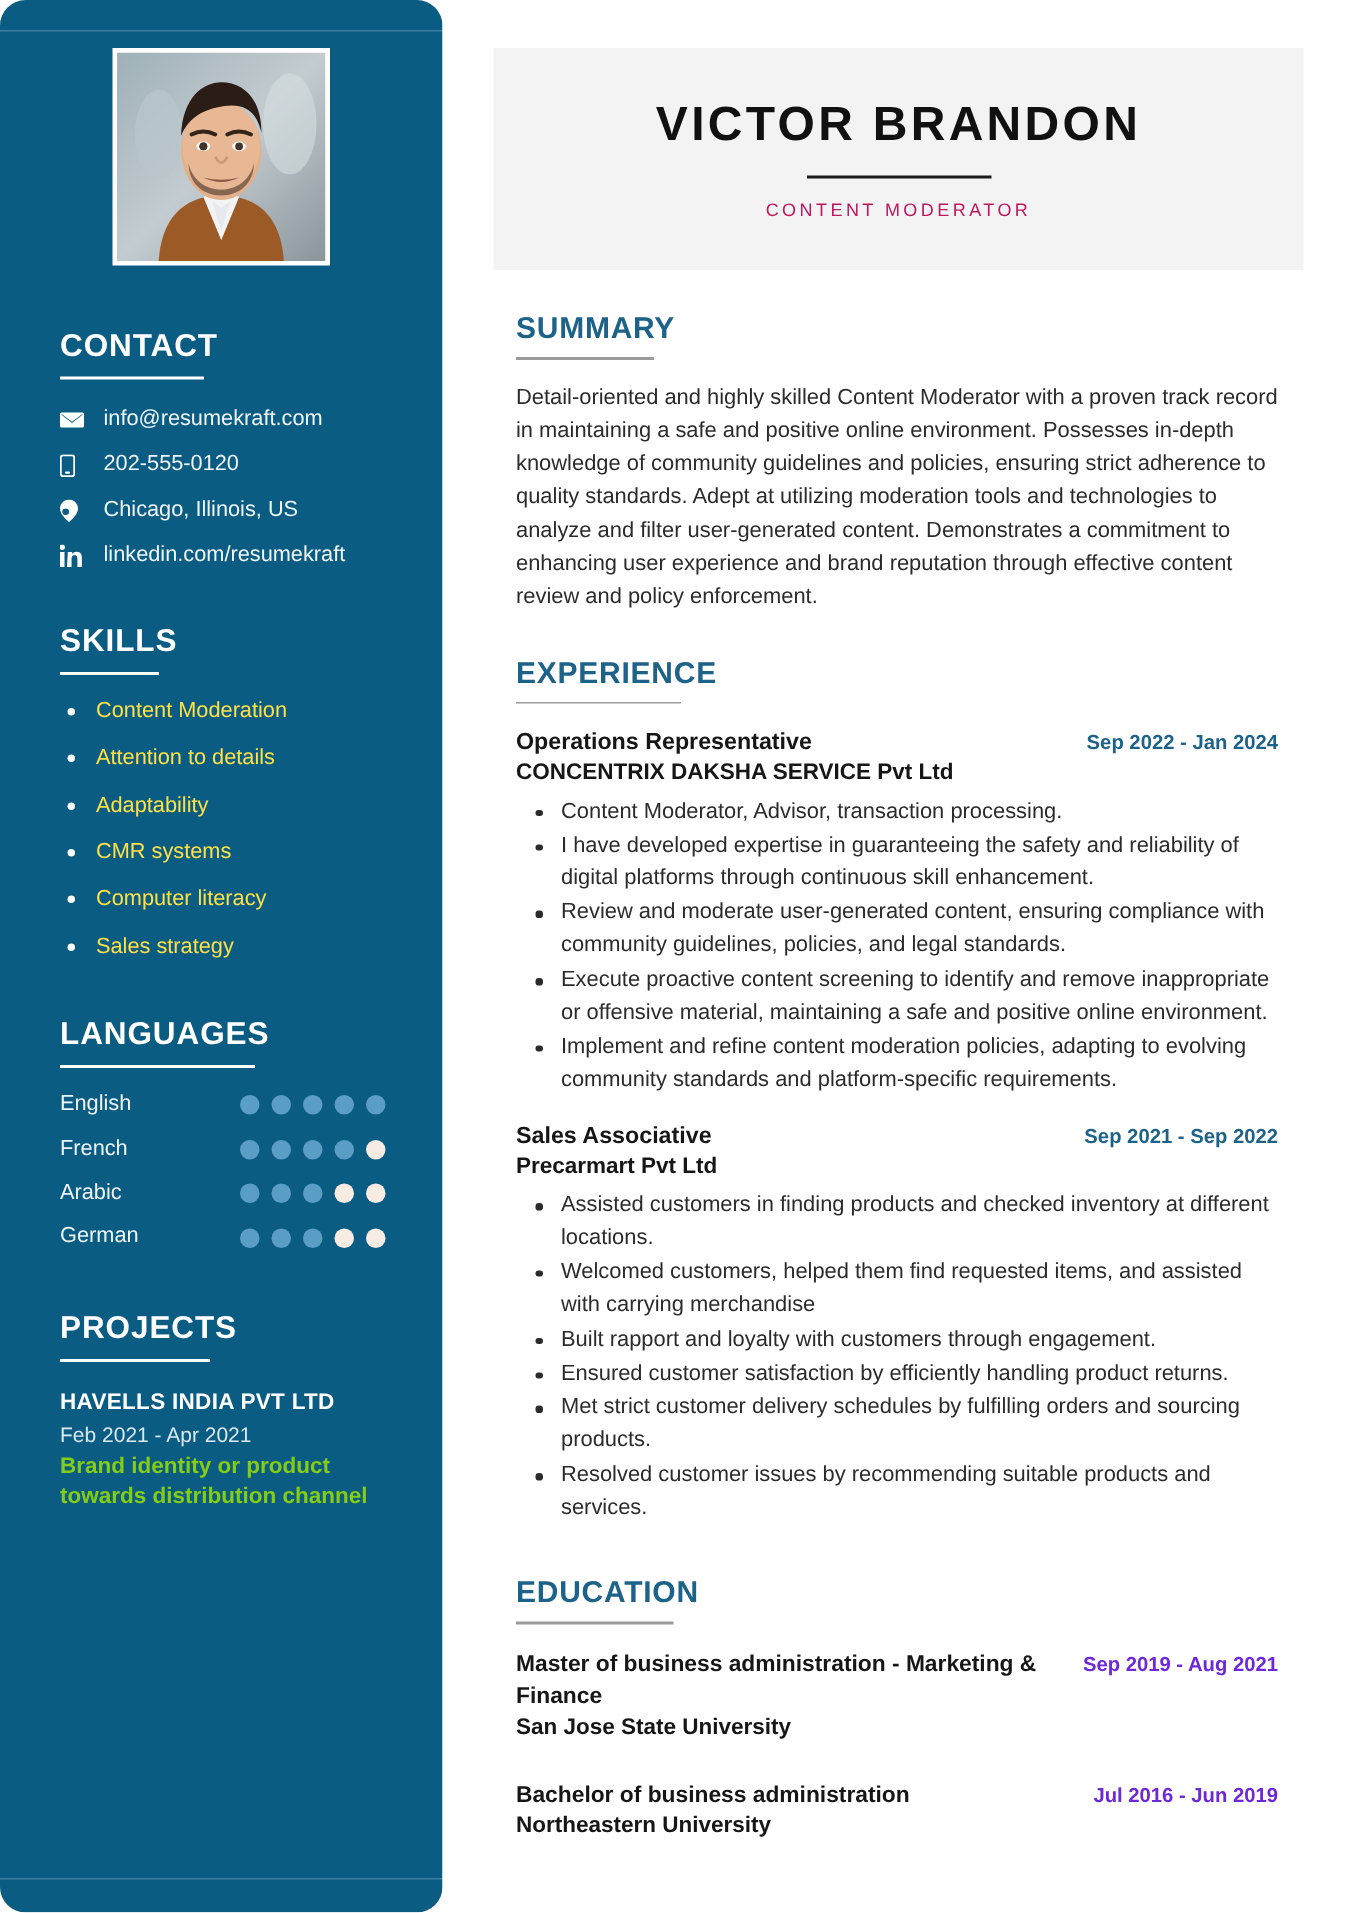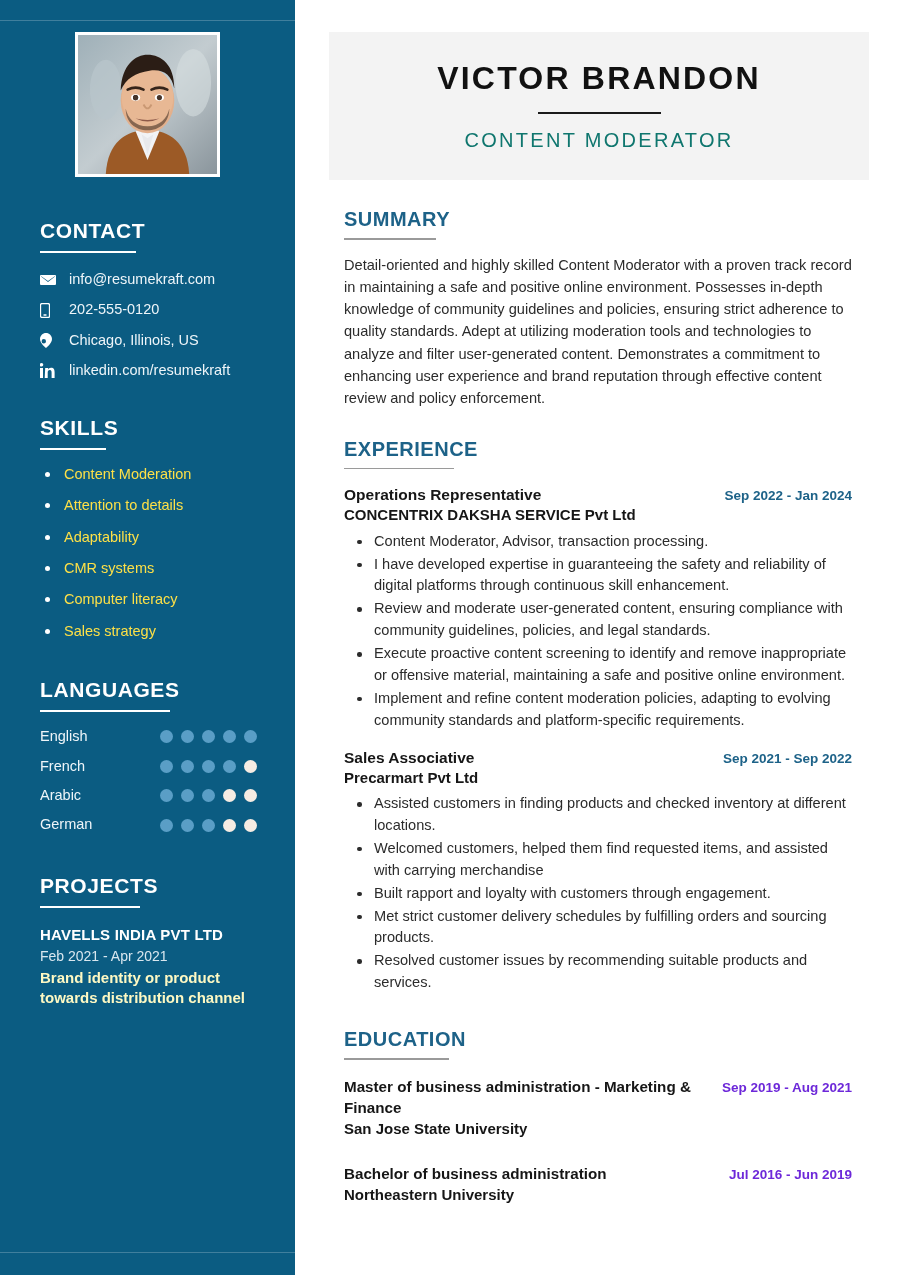--- a/index.html
+++ b/index.html
@@ -21,20 +21,21 @@
   }
 
   
   .sidebar {
     width: 295px;
     min-width: 295px;
     background: #0b5c82;
     position: relative;
     color: #ffffff;
     box-sizing: border-box;
+    border-radius: 17px;
   }
   .sidebar::before {
     content: "";
     position: absolute;
     left: 0; right: 0;
     top: 20px;
     height: 1px;
     background: rgba(255,255,255,0.22);
   }
   .sidebar::after {
@@ -160,21 +161,21 @@
   }
   .proj-dates {
     font-size: 14px;
     color: #d9e7ef;
     margin-top: 2px;
     line-height: 1.3;
   }
   .proj-desc {
     font-size: 15px;
     font-weight: 700;
-    color: #fef9c3;
+    color: #84cc16;
     margin-top: 3px;
     line-height: 1.32;
   }
 
   
   .main {
     flex: 1;
     background: #ffffff;
     padding: 16px;
     box-sizing: border-box;
@@ -197,23 +198,23 @@
     line-height: 1.1;
     text-align: center;
   }
   .name-rule {
     width: 123px;
     height: 2px;
     background: #1a1a1a;
     margin: 16px 0 15px 0;
   }
   .job-title {
-    font-size: 20px;
+    font-size: 12px;
     letter-spacing: 2.3px;
-    color: #0f766e;
+    color: #be185d;
     text-align: center;
     line-height: 1.1;
   }
 
   .main-body { padding: 0 33px 0 33px; }
 
   .sec { margin-top: 28px; }
   .sec-heading {
     font-size: 20px;
     font-weight: 600;
@@ -512,20 +513,21 @@
         <div class="entry">
           <div class="entry-head">
             <div class="entry-role">Sales Associative</div>
             <div class="entry-dates">Sep 2021 - Sep 2022</div>
           </div>
           <div class="entry-org">Precarmart Pvt Ltd</div>
           <ul class="bullets">
             <li>Assisted customers in finding products and checked inventory at different locations.</li>
             <li>Welcomed customers, helped them find requested items, and assisted with carrying merchandise</li>
             <li>Built rapport and loyalty with customers through engagement.</li>
+            <li>Ensured customer satisfaction by efficiently handling product returns.</li>
             <li>Met strict customer delivery schedules by fulfilling orders and sourcing products.</li>
             <li>Resolved customer issues by recommending suitable products and services.</li>
           </ul>
         </div>
       </section>
 
       <section class="sec" style="margin-top:34px">
         <h2 class="sec-heading">EDUCATION</h2>
         <div class="sec-rule" style="width:105px"></div>
 

